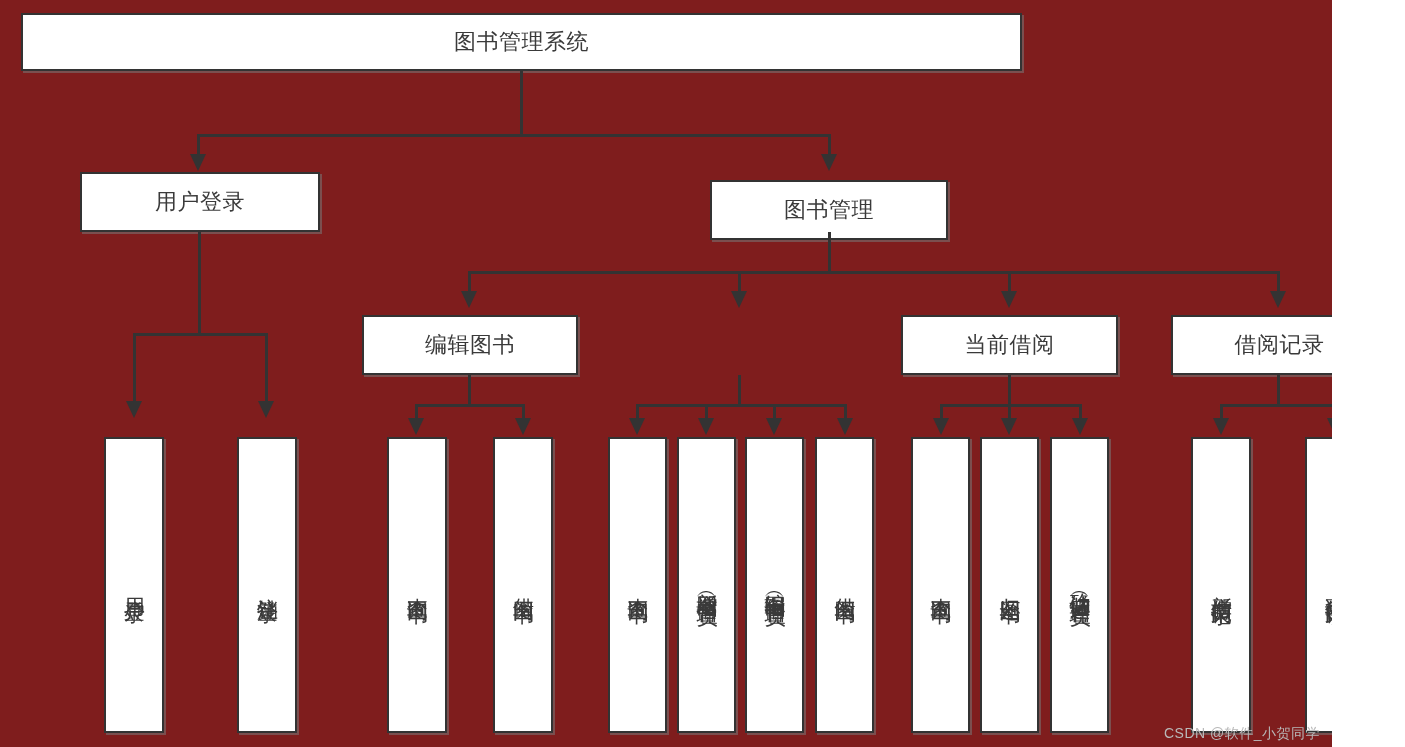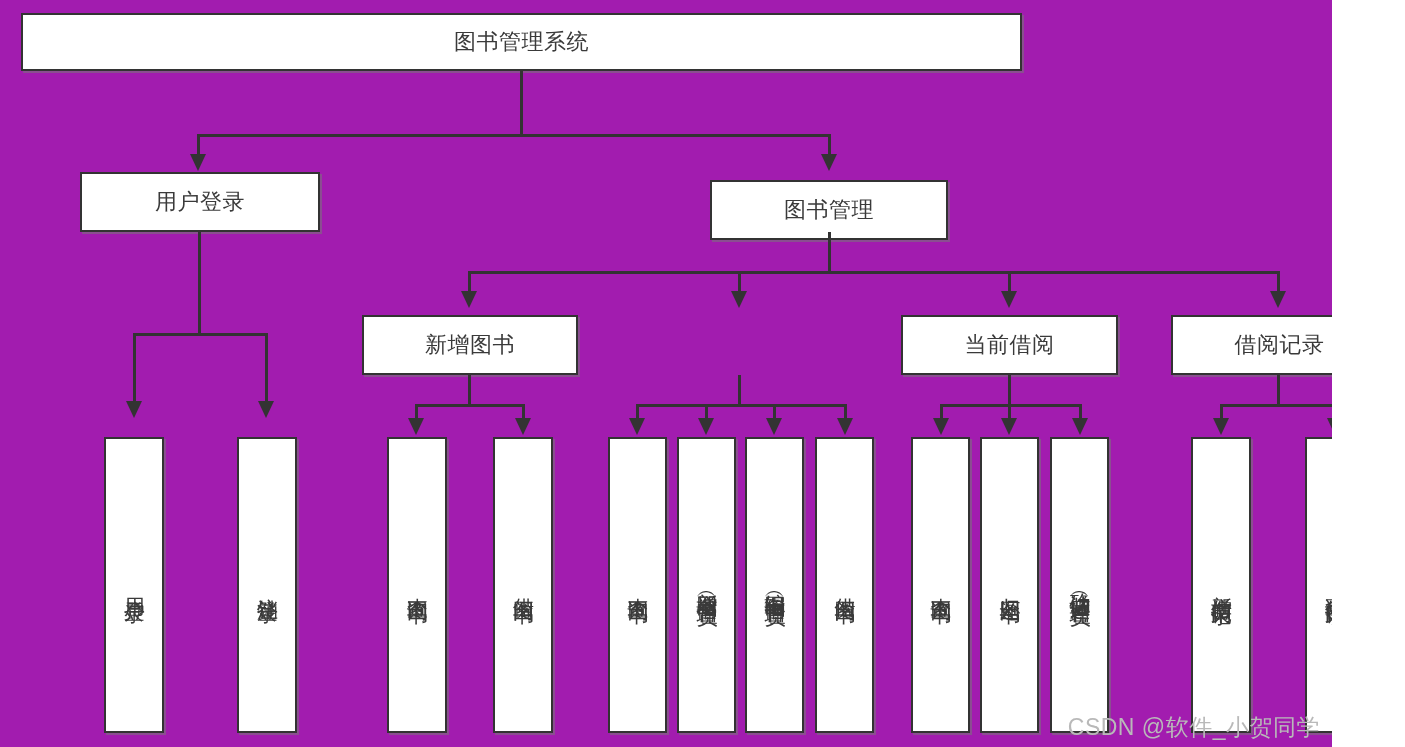--- a/index.html
+++ b/index.html
@@ -7,21 +7,21 @@
     padding: 0;
     background: #ffffff;
   }
   body {
     font-family: "Liberation Sans", "DejaVu Sans", sans-serif;
   }
   #canvas {
     position: relative;
     width: 1332px;
     height: 747px;
-    background: #a21caf;
+    background: #7f1d1d;
     overflow: hidden;
   }
   .node {
     position: absolute;
     box-sizing: border-box;
     background: #ffffff;
     border: 2px solid #333333;
     box-shadow: 2px 2px 0 rgba(120,120,120,0.55);
     display: flex;
     align-items: center;
@@ -53,21 +53,21 @@
     width: 0;
     height: 0;
     border-left: 8px solid transparent;
     border-right: 8px solid transparent;
     border-top: 17px solid #333333;
   }
   .watermark {
     position: absolute;
     right: 12px;
     bottom: 4px;
-    font-size: 23px;
+    font-size: 14px;
     color: #b9b9b9;
     white-space: nowrap;
     letter-spacing: 0.5px;
   }
 </style>
 </head>
 <body>
 
 <div id="canvas">
 
@@ -101,21 +101,21 @@
 
   <div class="line vline" style="left:738px; top:271px; width:3px; height:24px;"></div>
   <div class="arrow" style="left:731px; top:291px;"></div>
 
   <div class="line vline" style="left:1008px; top:271px; width:3px; height:24px;"></div>
   <div class="arrow" style="left:1001px; top:291px;"></div>
 
   <div class="line vline" style="left:1277px; top:271px; width:3px; height:24px;"></div>
   <div class="arrow" style="left:1270px; top:291px;"></div>
 
-  <div class="node node-h" style="left:362px; top:315px; width:216px; height:60px;">新增图书</div>
+  <div class="node node-h" style="left:362px; top:315px; width:216px; height:60px;">编辑图书</div>
   <div class="node node-h" style="left:901px; top:315px; width:217px; height:60px;">当前借阅</div>
   <div class="node node-h" style="left:1171px; top:315px; width:217px; height:60px;">借阅记录</div>
 
   <div class="line vline" style="left:468px; top:375px; width:3px; height:32px;"></div>
   <div class="line hline" style="left:415px; top:404px; width:110px; height:3px;"></div>
   <div class="line vline" style="left:415px; top:404px; width:3px; height:18px;"></div>
   <div class="arrow" style="left:408px; top:418px;"></div>
   <div class="line vline" style="left:522px; top:404px; width:3px; height:18px;"></div>
   <div class="arrow" style="left:515px; top:418px;"></div>
 

